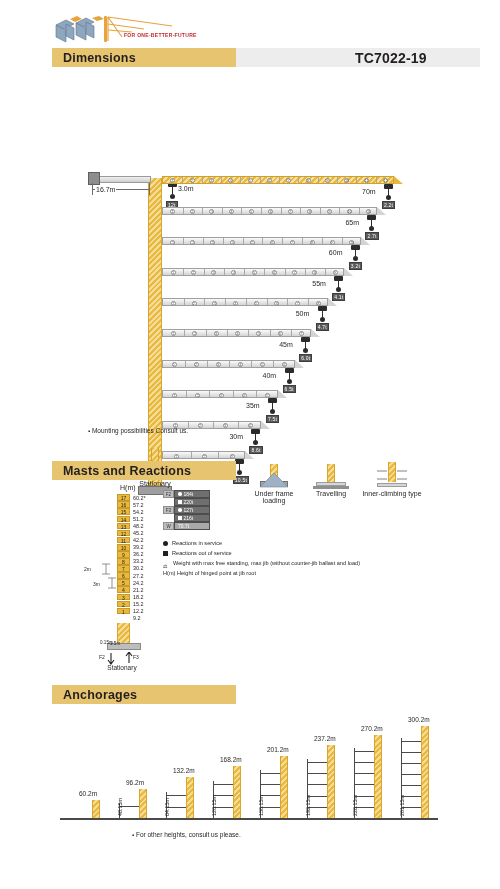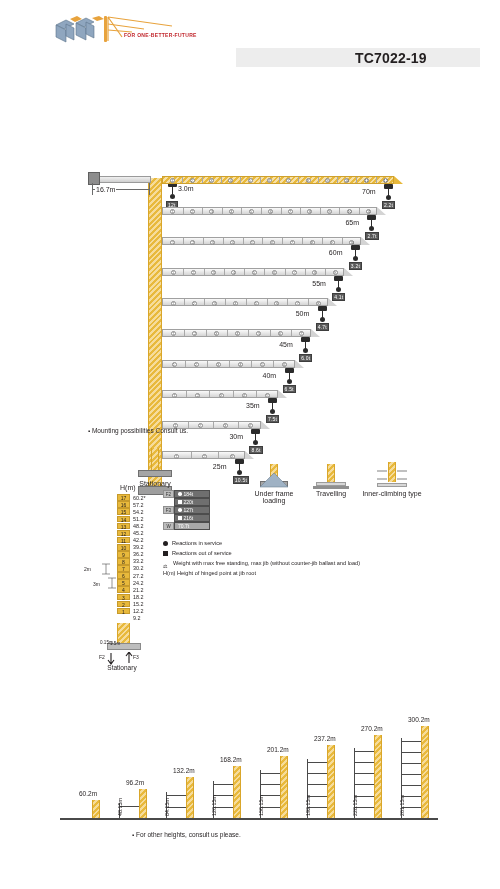--- a/index.html
+++ b/index.html
@@ -167,20 +167,23 @@
       <g fill="#e8a33d">
         <path d="M18 4 l7 -3 l5 3 l-7 3 z"></path>
         <path d="M40 3 l7 -2 l5 3 l-7 2 z"></path>
         <rect x="52" y="1" width="3" height="26" rx="1"></rect>
       </g>
     </svg>
     <div class="logo-tagline">FOR ONE-BETTER-FUTURE</div>
   </div>
 
   <div class="modelbar" style="left:236px; top:48px; width:244px;"></div>
+  <div class="secbar" style="left:52px; top:48px; width:184px;">
+    <span class="title">Dimensions</span>
+  </div>
   <div class="modelnum" style="left:355px; top:50px;">TC7022-19</div>
 
   <div class="dimblock">
 
     <div class="mast-main"></div>
     <div class="mast-base"></div>
 
     <div class="cjib"></div>
     <div class="cwt"></div>
     <div class="dim167"></div>
@@ -477,20 +480,23 @@
         <span>Inner-climbing type</span>
       </div>
     </div>
 
     <div class="foot-note" style="left:88px; top:345px;">
       <span class="bullet">▪</span>
       <span>Mounting possibilities Consult us.</span>
     </div>
   </div>
 
+  <div class="secbar" style="left:52px; top:461px; width:184px;">
+    <span class="title">Masts and Reactions</span>
+  </div>
 
   <div class="mastblock">
 
     <div class="hm-title" style="left:120px; top:0px;">H(m)</div>
 
     <div class="mtable" id="mast-table" style="left:117px; top:10px;">
         <div class="mrow">
           <div class="num">17</div>
           <div class="val">60.2*</div>
         </div>
@@ -634,20 +640,23 @@
         <div class="legnote">
           <span class="m-wt">⚖</span>
           <span>Weight with max free standing, max jib (without counter-jib ballast and load)</span>
         </div>
         <div class="legnote">
           <span>H(m)   Height of hinged point at jib root</span>
         </div>
       </div>
   </div>
 
+  <div class="secbar" style="left:52px; top:685px; width:184px;">
+    <span class="title">Anchorages</span>
+  </div>
 
   <div class="anchblock">
     <div id="anchor-cols">
         <div class="acol" style="left: 92px; top: 91.551px; height: 18.449px;"></div>
         <div class="atop" style="left: 79px; top: 81.551px;">60.2m</div>
         <div class="acol" style="left: 139px; top: 80.5183px; height: 29.4817px;"></div>
         <div class="atop" style="left: 126px; top: 70.5183px;">96.2m</div>
         <div class="aline" style="left: 119px; top: 95.2438px; height: 14.7562px;"></div>
         <div class="atick" style="left: 119px; top: 98.1951px; width: 20px;"></div>
         <div class="avert" style="left: 117px; top: 108px;">48.15m</div>

